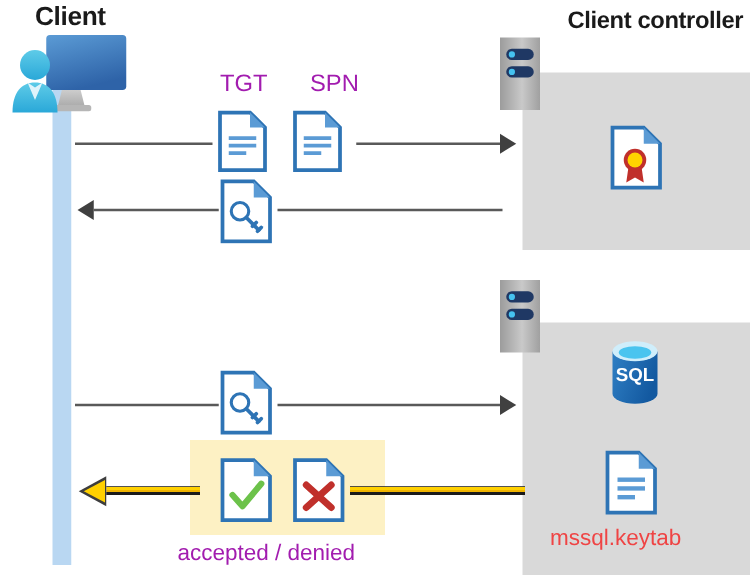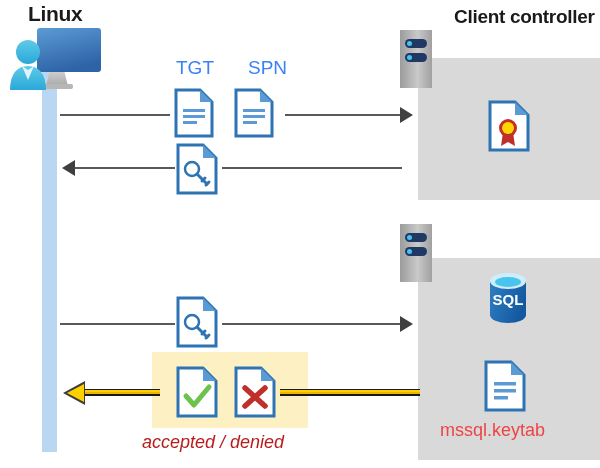--- a/index.html
+++ b/index.html
@@ -146,30 +146,29 @@
   
   #highlight-box {
     left: 152px; top: 352px;
     width: 156px; height: 76px;
     background: #fdf1c4;
   }
 
   
   .doc-label {
     font-size: 19px;
-    color: #3b82f6;
+    color: #a21caf;
   }
   #label-tgt { left: 176px; top: 57px; }
   #label-spn { left: 248px; top: 57px; }
 
   #label-accepted-denied {
     left: 142px; top: 432px;
     font-size: 18px;
-    color: #b91c1c;
-    font-style: italic;
+    color: #a21caf;
   }
   #label-keytab {
     left: 440px; top: 420px;
     font-size: 18px;
     color: #ef4444;
   }
 
   
   #icon-tgt     { left: 174px; top: 88px;  width: 40px; height: 50px; }
   #icon-spn     { left: 234px; top: 88px;  width: 40px; height: 50px; }
@@ -182,21 +181,21 @@
   #icon-keytab  { left: 484px; top: 360px; width: 42px; height: 52px; }
 </style>
 </head>
 <body>
 
 <div id="canvas">
 
   <div class="abs panel" id="dc-panel"></div>
   <div class="abs panel" id="linux-panel"></div>
 
-  <div class="abs title-bold" id="client-title">Linux</div>
+  <div class="abs title-bold" id="client-title">Client</div>
   <div class="abs title-bold" id="dc-title">Client controller</div>
 
   <div class="abs" id="client-lifeline"></div>
 
   <div class="abs" id="client-icon">
     <svg width="96" height="72" viewBox="0 0 96 72">
       <defs>
         <linearGradient id="monGrad" x1="0" y1="0" x2="0.35" y2="1">
           <stop offset="0%" stop-color="#5b9bd5"></stop>
           <stop offset="100%" stop-color="#2e63a8"></stop>

